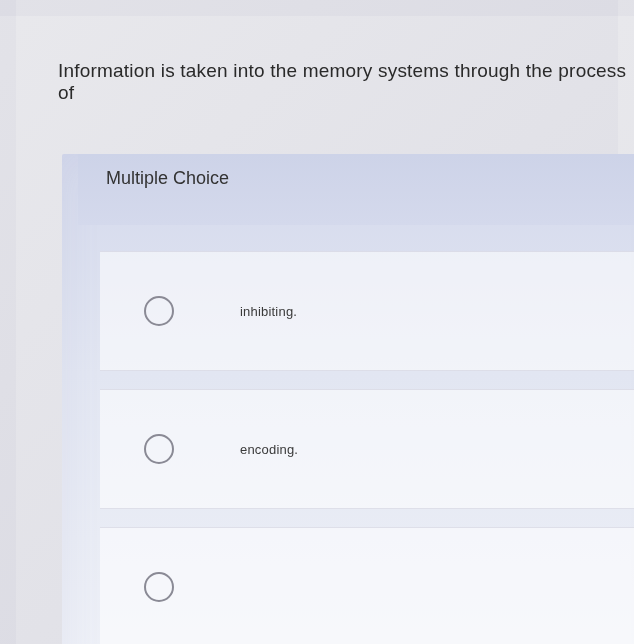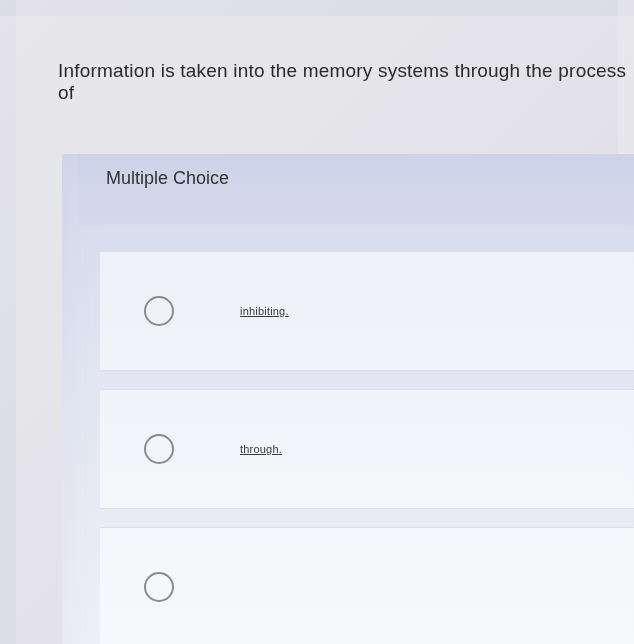--- a/index.html
+++ b/index.html
@@ -50,24 +50,23 @@
     }
     .radio-circle {
       width: 30px;
       height: 30px;
       min-width: 30px;
       border: 2px solid #8a8a95;
       border-radius: 50%;
       background: transparent;
     }
     .option-label {
-      font-size: 11px;
+      font-size: 13px;
       color: #3a3a3a;
       letter-spacing: 0.2px;
-      text-decoration: underline;
     }
     .last-row {
       margin-bottom: 0;
     }
   </style>
 </head>
 <body>
 
 <div class="question-text">Information is taken into the memory systems through the process of</div>
 
@@ -77,21 +76,21 @@
   <div class="options">
 
     <div class="option-row">
       <span class="radio-circle"></span>
       <span class="option-label">inhibiting.</span>
     </div>
 
 
     <div class="option-row">
       <span class="radio-circle"></span>
-      <span class="option-label">through.</span>
+      <span class="option-label">encoding.</span>
     </div>
 
     <div class="option-row last-row">
       <span class="radio-circle"></span>
     </div>
 
   </div>
 </div>
 
 </body></html>

